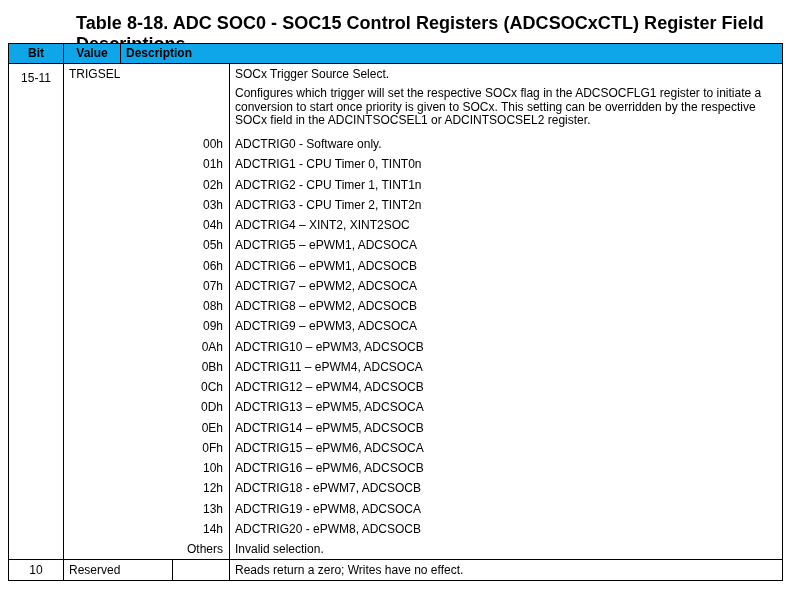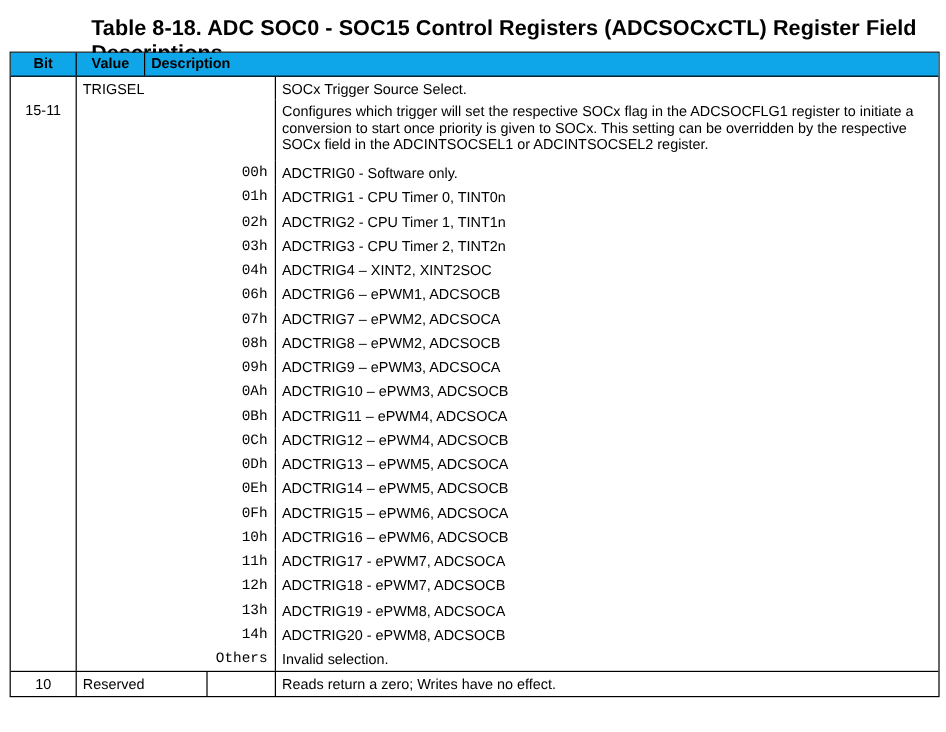--- a/index.html
+++ b/index.html
@@ -63,21 +63,21 @@
 
     .group {
       display: flex;
       border-bottom: 1.5px solid #000;
     }
     .group.last { border-bottom: none; }
     .group .c-bit, .group .c-field {
       padding-top: 3px;
       line-height: 14px;
     }
-    .group .c-bit { padding-top: 21px; }
+    .group .c-bit { padding-top: 7px; }
     .sub {
       flex: 1;
       display: flex;
       flex-direction: column;
     }
     .subrow {
       display: flex;
     }
     .subrow .c-value, .subrow .c-desc {
       line-height: 14px;
@@ -85,21 +85,21 @@
     .r-first .c-value, .r-first .c-desc { padding-top: 3px; height: 19px; }
     .r-para .c-desc { padding-top: 4px; padding-bottom: 6px; line-height: 13.7px; }
     .r-para .c-value { }
     .r-val { height: 20.25px; }
     .r-val .c-value, .r-val .c-desc { padding-top: 3px; }
     .reserved { height: 20px; }
     .reserved .c-bit, .reserved .c-field, .reserved .c-value, .reserved .c-desc {
       padding-top: 3px;
       line-height: 14px;
     }
-    .sub .c-value { width: 57px; flex: 0 0 57px; font-family: Liberation Mono, monospace; }
+    .sub .c-value { width: 57px; flex: 0 0 57px; }
   </style>
 </head>
 <body>
 
 <div class="title">Table 8-18. ADC SOC0 - SOC15 Control Registers (ADCSOCxCTL) Register Field Descriptions</div>
 
 <div class="table">
   <div class="row head">
     <div class="cell c-bit">Bit</div>
     <div class="cell c-value">Value</div>
@@ -133,20 +133,24 @@
           </div>
           <div class="subrow r-val">
             <div class="cell c-value">03h</div>
             <div class="cell c-desc">ADCTRIG3 - CPU Timer 2, TINT2n</div>
           </div>
           <div class="subrow r-val">
             <div class="cell c-value">04h</div>
             <div class="cell c-desc">ADCTRIG4 – XINT2, XINT2SOC</div>
           </div>
           <div class="subrow r-val">
+            <div class="cell c-value">05h</div>
+            <div class="cell c-desc">ADCTRIG5 – ePWM1, ADCSOCA</div>
+          </div>
+          <div class="subrow r-val">
             <div class="cell c-value">06h</div>
             <div class="cell c-desc">ADCTRIG6 – ePWM1, ADCSOCB</div>
           </div>
           <div class="subrow r-val">
             <div class="cell c-value">07h</div>
             <div class="cell c-desc">ADCTRIG7 – ePWM2, ADCSOCA</div>
           </div>
           <div class="subrow r-val">
             <div class="cell c-value">08h</div>
             <div class="cell c-desc">ADCTRIG8 – ePWM2, ADCSOCB</div>
@@ -175,24 +179,20 @@
             <div class="cell c-value">0Eh</div>
             <div class="cell c-desc">ADCTRIG14 – ePWM5, ADCSOCB</div>
           </div>
           <div class="subrow r-val">
             <div class="cell c-value">0Fh</div>
             <div class="cell c-desc">ADCTRIG15 – ePWM6, ADCSOCA</div>
           </div>
           <div class="subrow r-val">
             <div class="cell c-value">10h</div>
             <div class="cell c-desc">ADCTRIG16 – ePWM6, ADCSOCB</div>
-          </div>
-          <div class="subrow r-val">
-            <div class="cell c-value">11h</div>
-            <div class="cell c-desc">ADCTRIG17 - ePWM7, ADCSOCA</div>
           </div>
           <div class="subrow r-val">
             <div class="cell c-value">12h</div>
             <div class="cell c-desc">ADCTRIG18 - ePWM7, ADCSOCB</div>
           </div>
           <div class="subrow r-val">
             <div class="cell c-value">13h</div>
             <div class="cell c-desc">ADCTRIG19 - ePWM8, ADCSOCA</div>
           </div>
           <div class="subrow r-val">

